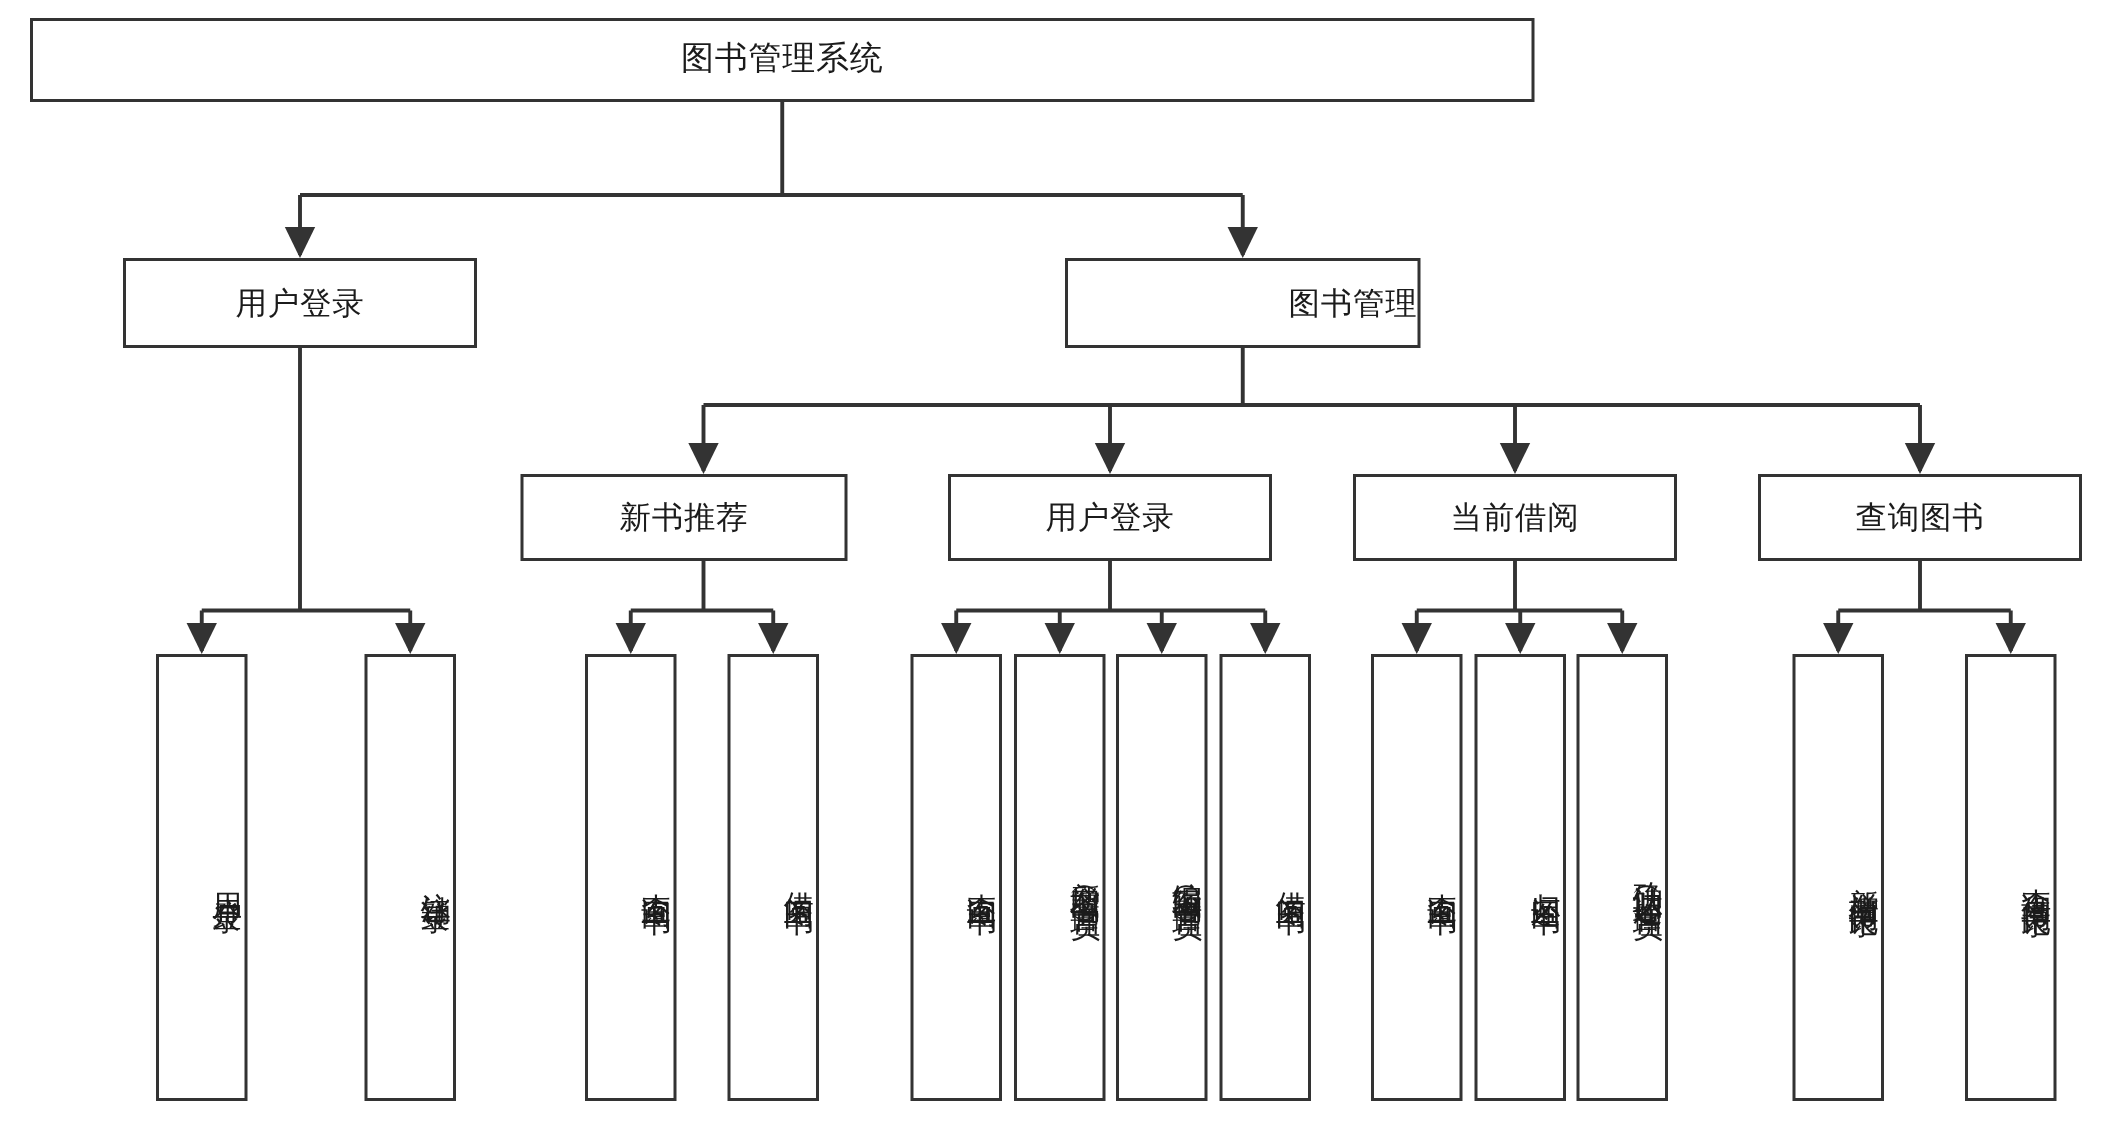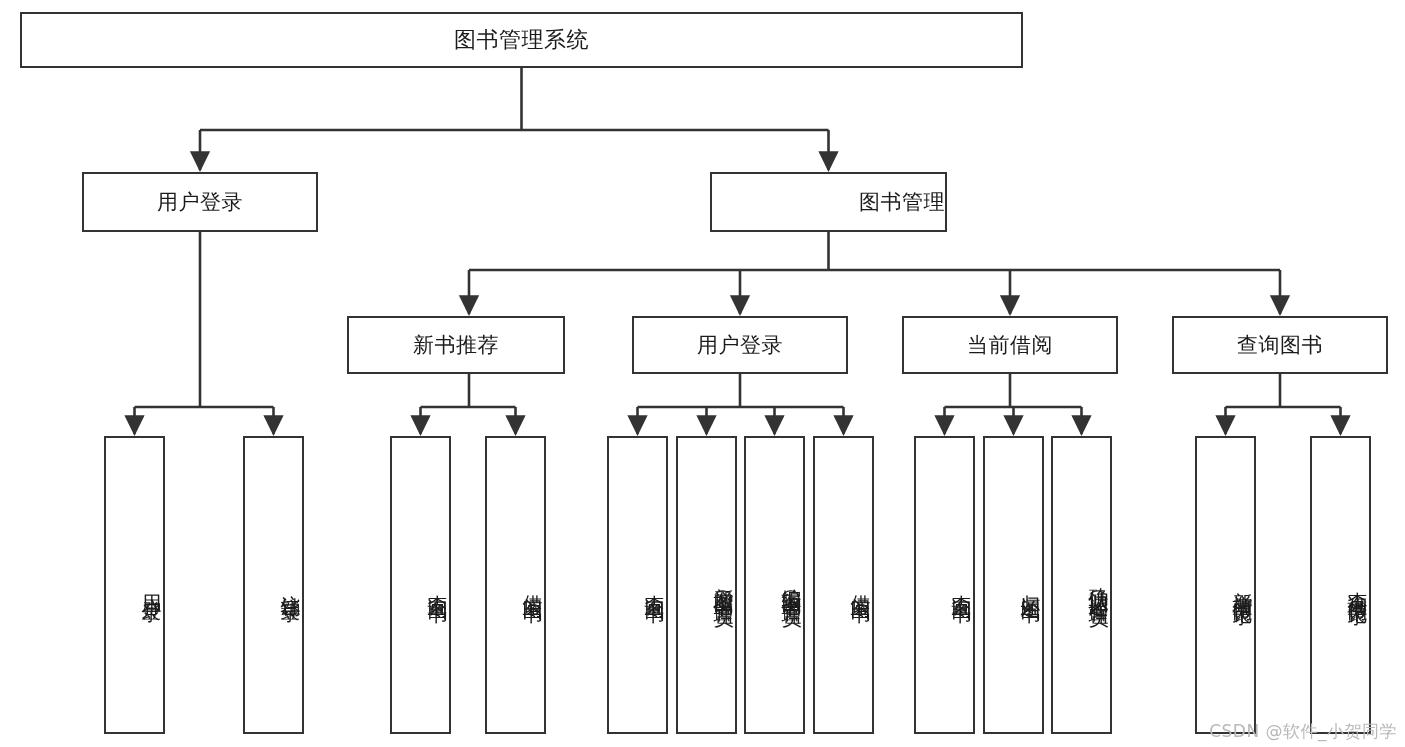--- a/index.html
+++ b/index.html
@@ -172,14 +172,13 @@
         <span class="txt">确认归还（管理员）</span>
       </div>
       <div class="node v" style="left: 1195px; top: 436px; width: 61px; height: 298px;">
         <span class="txt">新增借阅记录</span>
       </div>
       <div class="node v" style="left: 1310px; top: 436px; width: 61px; height: 298px;">
         <span class="txt">查询借阅记录</span>
       </div>
     </div>
 
-  <div class="watermark">CSDN @软件_小贺同学</div>
 </div>
 
 </body></html>

